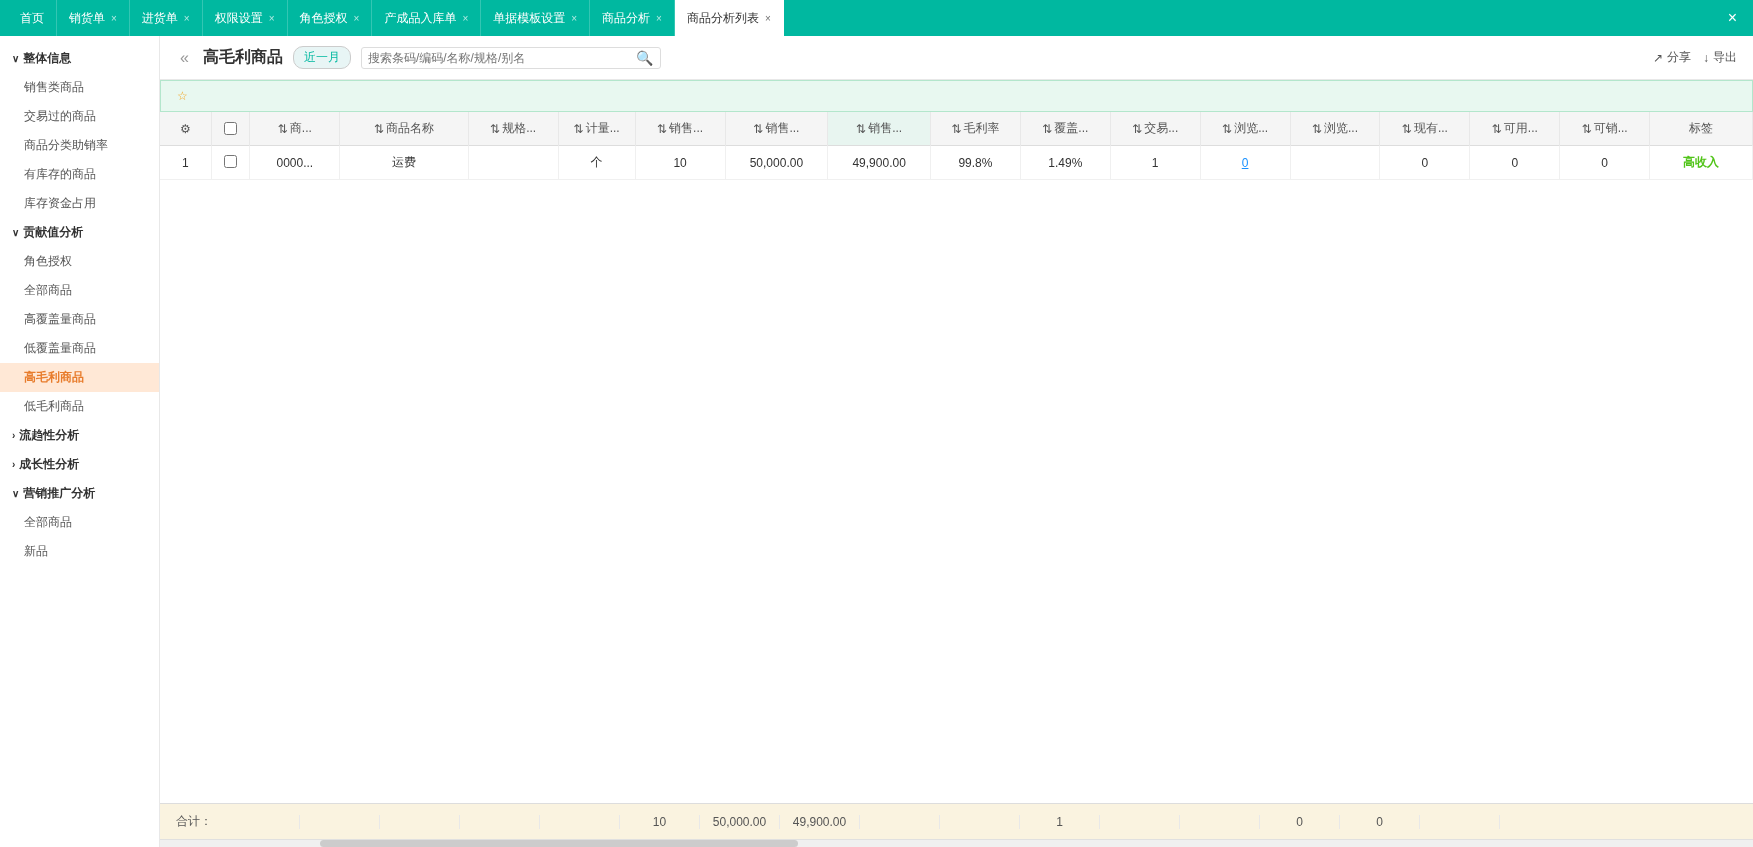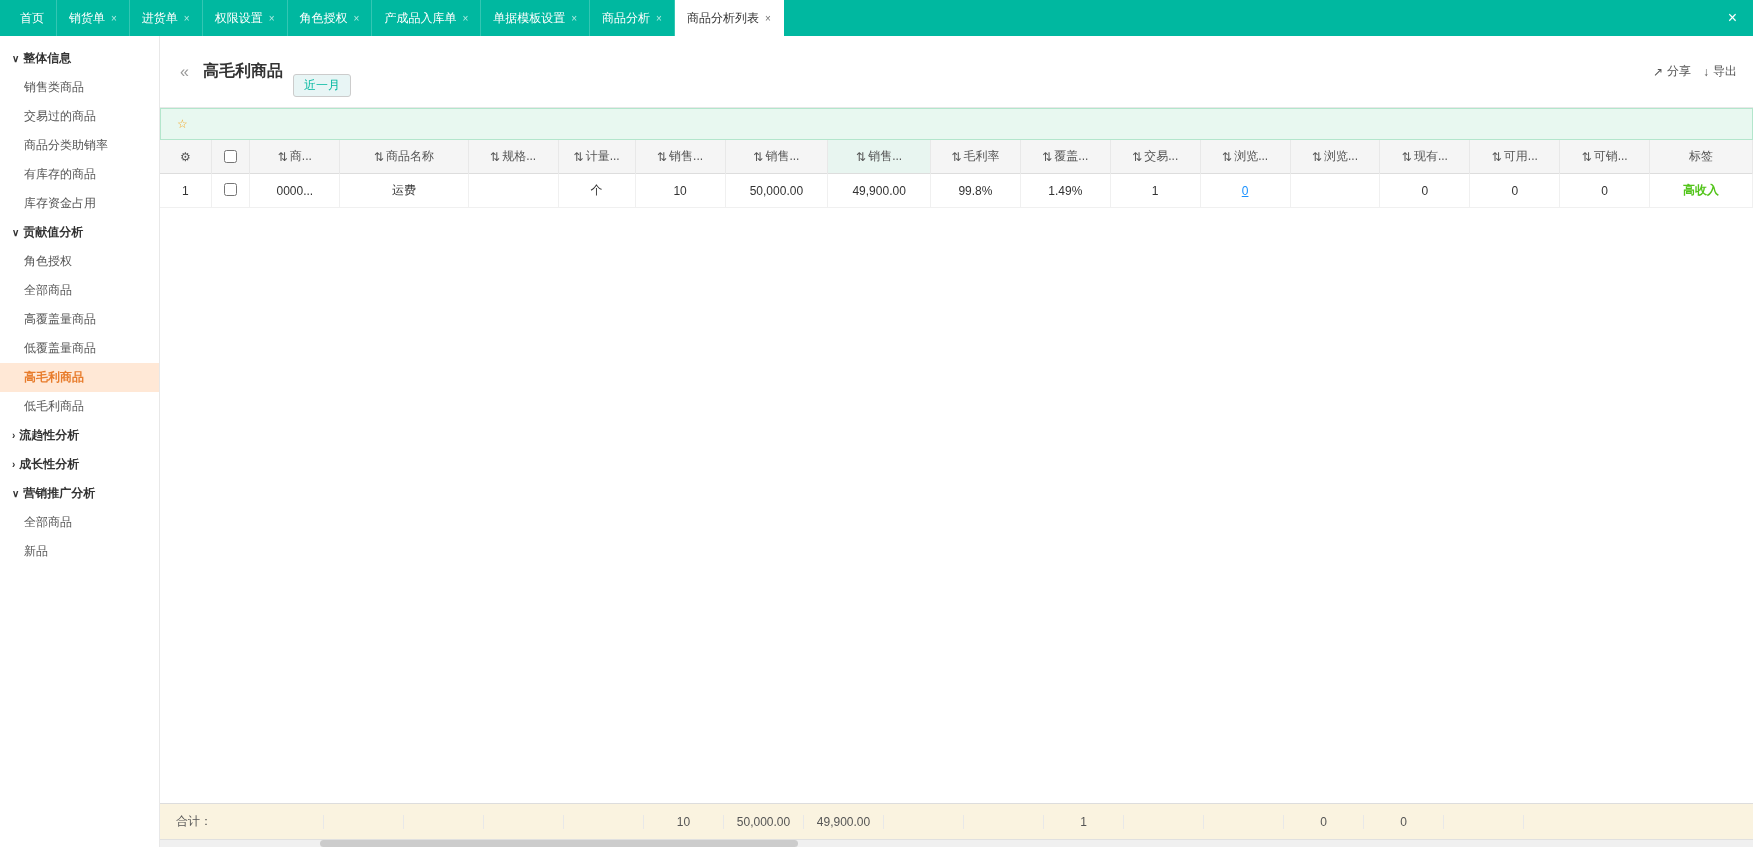--- a/index.html
+++ b/index.html
@@ -98,27 +98,26 @@
     }
     .page-title {
       font-size: 16px;
       font-weight: bold;
       color: #333;
       margin-right: 10px;
     }
     .filter-btn {
       background: #e8f5f5;
       border: 1px solid #ccc;
-      border-radius: 3px;
+      border-radius: 10px;
       padding: 2px 10px;
       color: #00b8a0;
       cursor: pointer;
       font-size: 12px;
       margin-right: 10px;
-      margin-top: 28px;
     }
     .search-box {
       display: flex;
       align-items: center;
       border: 1px solid #ddd;
       border-radius: 3px;
       padding: 2px 6px;
       background: white;
       flex: 1;
       max-width: 300px;
@@ -357,20 +356,24 @@
         <span>新品</span>
       </div>
     </div>
 
     <div class="content-panel">
 
       <div class="content-header">
         <button class="collapse-btn">«</button>
         <span class="page-title">高毛利商品</span>
         <button class="filter-btn">近一月</button>
+        <div class="search-box">
+          <input type="text" placeholder="搜索条码/编码/名称/规格/别名" style="">
+          <span class="search-icon">🔍</span>
+        </div>
         <div class="header-right">
           <div class="header-btn">
             <span>↗</span>
             <span>分享</span>
           </div>
           <div class="header-btn">
             <span>↓</span>
             <span>导出</span>
           </div>
         </div>
@@ -510,21 +513,21 @@
               <td>0</td>
               <td>0</td>
               <td>0</td>
               <td class="tag-high">高收入</td>
             </tr>
           </tbody>
         </table>
       </div>
 
       <div class="table-footer">
-        <span style="margin-right:32px;">合计：</span>
+        <span style="margin-right:8px;">合计：</span>
         <div class="footer-cells">
           <span class="footer-cell"></span>
           <span class="footer-cell"></span>
           <span class="footer-cell"></span>
           <span class="footer-cell"></span>
           <span class="footer-cell"></span>
           <span class="footer-cell">10</span>
           <span class="footer-cell">50,000.00</span>
           <span class="footer-cell">49,900.00</span>
           <span class="footer-cell"></span>

